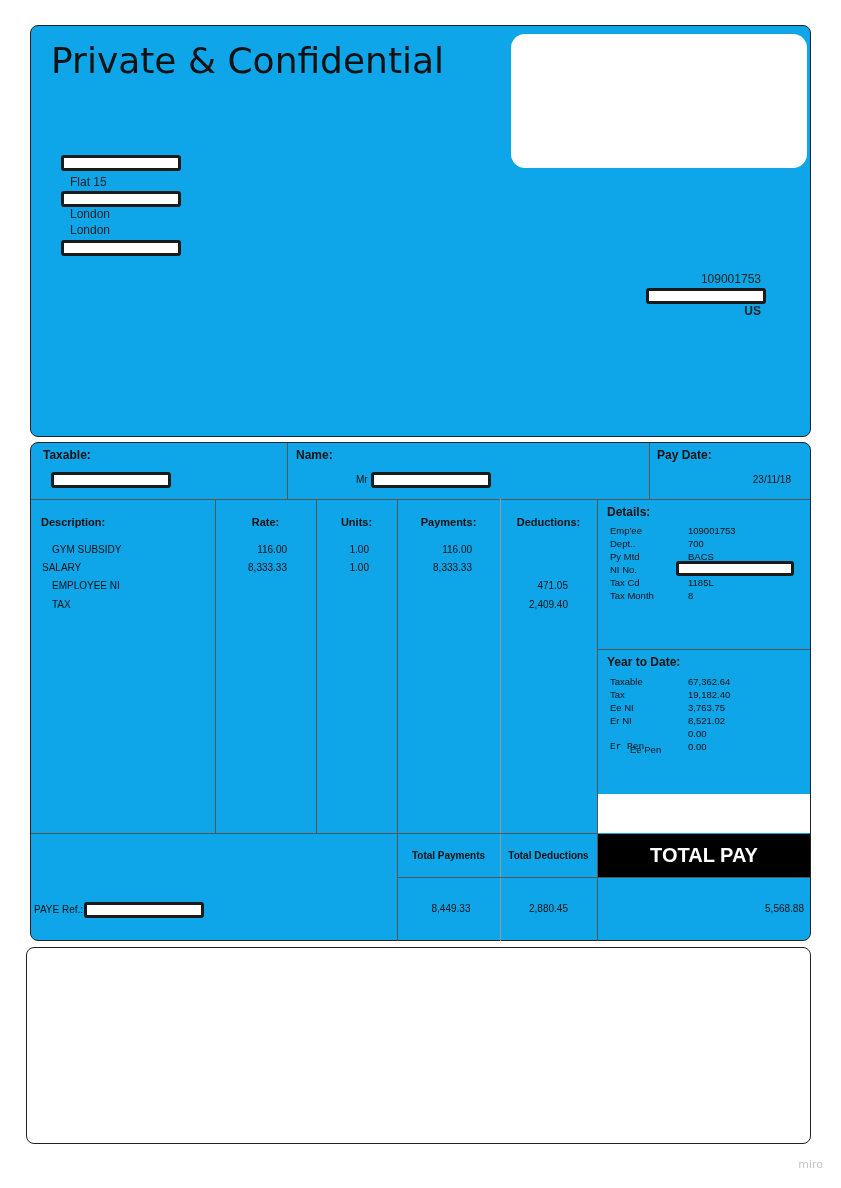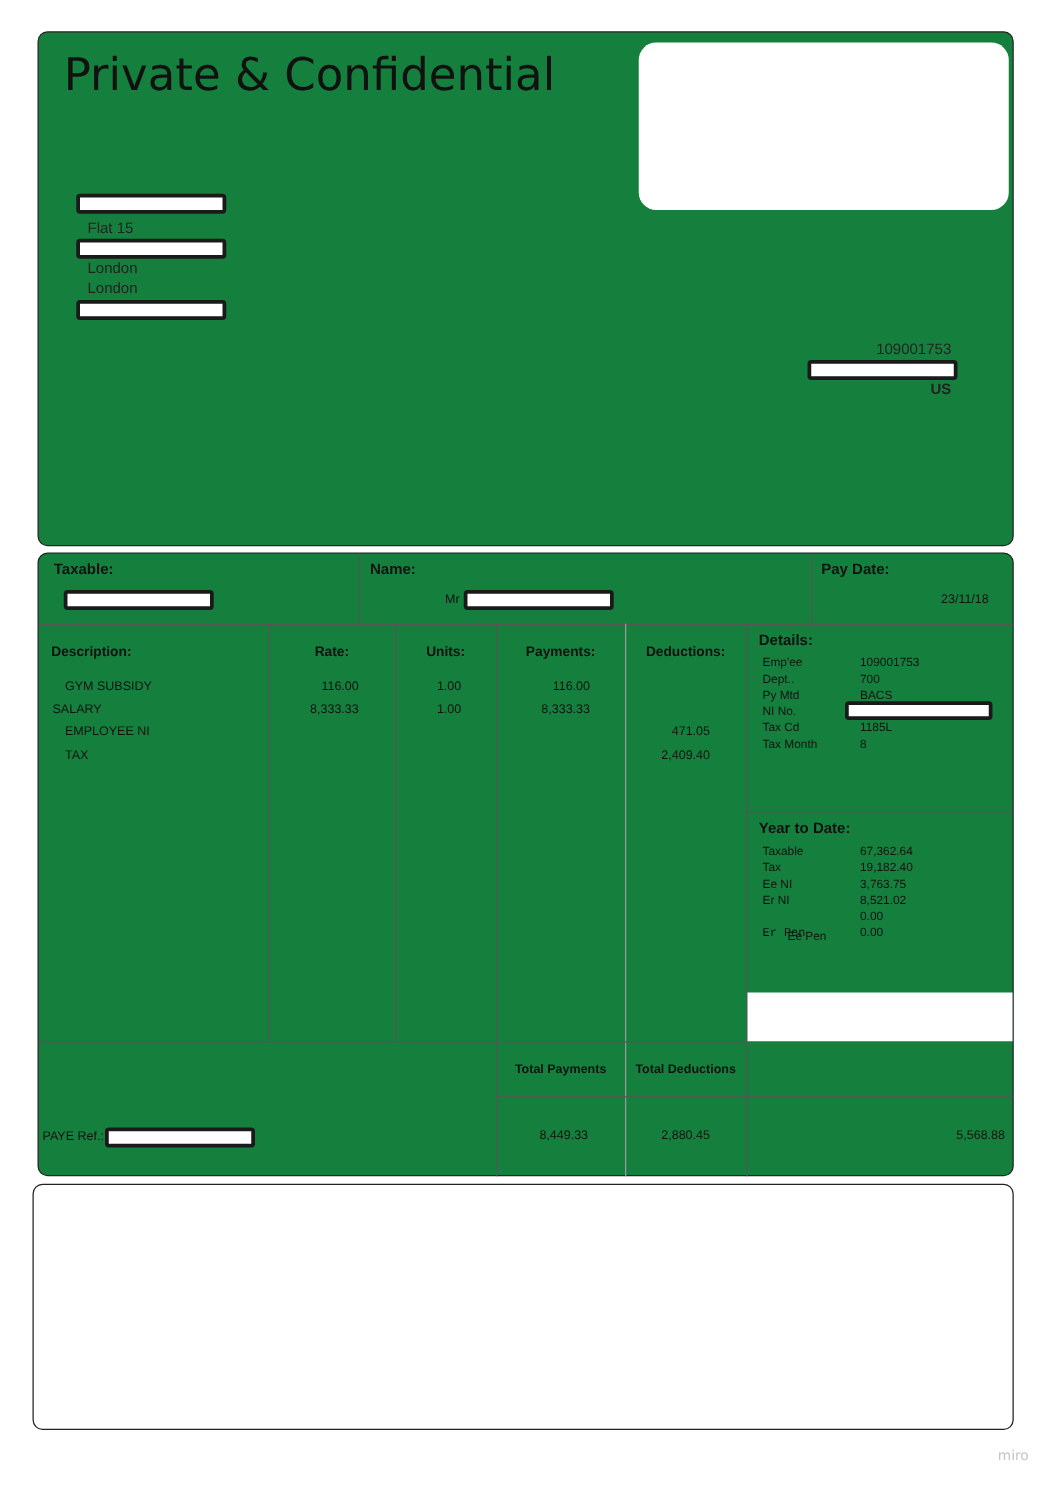--- a/index.html
+++ b/index.html
@@ -4,21 +4,21 @@
   <style>
     html, body { margin: 0; padding: 0; }
     body {
       width: 841px; height: 1188px; background: #ffffff; position: relative;
       font-family: "Liberation Sans", sans-serif; color: #111;
       overflow: hidden;
     }
     .abs { position: absolute; }
     .panel {
       position: absolute; border: 1.5px solid #222; border-radius: 8px;
-      background: #15803d; box-sizing: border-box;
+      background: #0ea5e9; box-sizing: border-box;
     }
     .redact {
       position: absolute; border: 3px solid #1a1a1a; border-radius: 3px;
       background: #fff; box-sizing: border-box;
     }
     .title {
       font-family: "DejaVu Sans", sans-serif; font-size: 36px; color: #111;
       left: 20px; top: 14px;
     }
     .addr { font-size: 12px; color: #222; }
@@ -130,20 +130,21 @@
   <div class="abs tiny" style="left:657px; top:272px;">8,521.02</div>
   <div class="abs tiny" style="left:579px; top:301px;padding-left:20px;">Ee Pen</div>
   <div class="abs tiny" style="left:657px; top:285px;">0.00</div>
   <div class="abs tiny" style="left:579px; top:298px;font-family:Liberation Mono, monospace;">Er Pen</div>
   <div class="abs tiny" style="left:657px; top:298px;">0.00</div>
   <div class="abs" style="left:567px; top:351px; width:212px; height:39px; background:#fff;"></div>
 
   <div class="hline" style="left:0; top:390px; width:566px;"></div>
   <div class="abs hdr c" style="left:366px; top:407px; width:103px; font-size:10px;">Total Payments</div>
   <div class="abs hdr c" style="left:469px; top:407px; width:97px; font-size:10px;">Total Deductions</div>
+  <div class="totalpay" style="left:567px; top:391px; width:212px; height:43px;">TOTAL PAY</div>
   <div class="hline" style="left:366px; top:434px; width:413px;"></div>
 
   <div class="abs small" style="left:3px; top:461px;">PAYE Ref.:</div>
   <div class="redact" style="left:53px; top:459px; width:120px; height:16px;"></div>
   <div class="abs small c" style="left:366px; top:460px; width:108px;">8,449.33</div>
   <div class="abs small c" style="left:469px; top:460px; width:97px;">2,880.45</div>
   <div class="abs small r" style="left:600px; top:460px; width:173px;">5,568.88</div>
 </div>
 
 <div class="panel" style="left:26px; top:947px; width:785px; height:197px; background:#fff;"></div>

